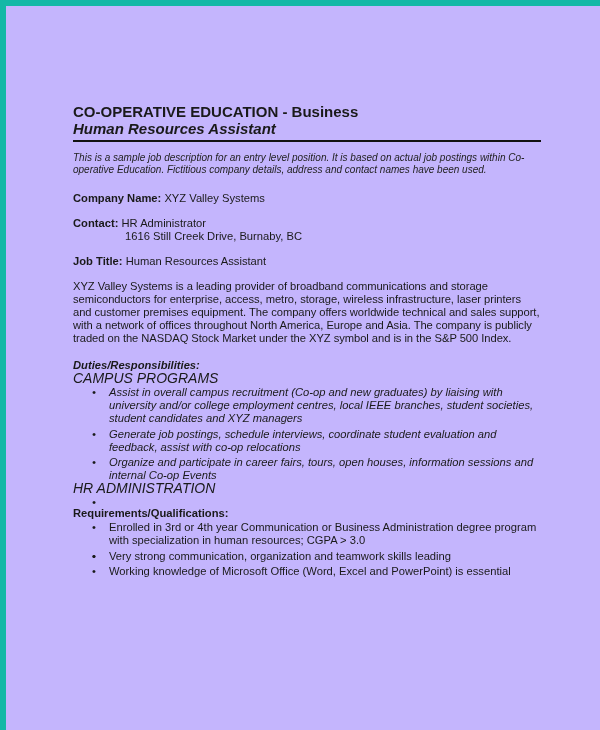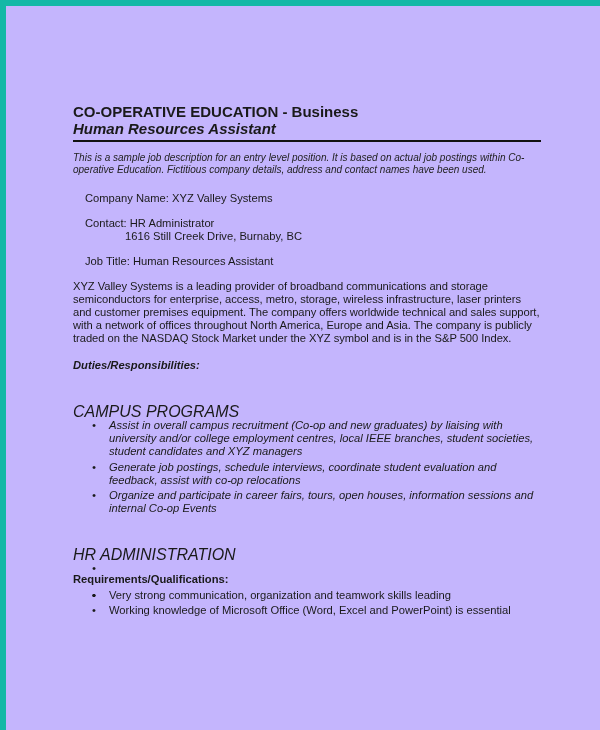--- a/index.html
+++ b/index.html
@@ -11,31 +11,31 @@
       background: #c4b5fd;
       font-family: "Liberation Sans", sans-serif;
       color: #1a1a1a;
     }
     .content { position: absolute; left: 67px; top: 97px; width: 468px; }
     .title { font-size: 15px; font-weight: bold; line-height: 17px; margin: 0; }
     .subtitle { font-size: 15px; font-weight: bold; font-style: italic; line-height: 17px; margin: 0; }
     .rule { height: 2px; background: #111; margin-top: 3px; width: 468px; }
     .intro { font-size: 10px; font-style: italic; line-height: 11.5px; margin-top: 10px; color: #222; }
     .field { font-size: 11.2px; line-height: 13px; }
-    .field b { font-weight: normal; margin-left: 12px; }
+    .field b { font-weight: bold; }
     .f-company { margin-top: 17px; }
     .f-contact { margin-top: 12px; }
     .contact-addr { padding-left: 52px; }
     .f-job { margin-top: 12px; }
     .section-h { font-size: 11.2px; font-weight: bold; line-height: 13px; }
     .desc { font-size: 11.2px; line-height: 13px; margin-top: 0; letter-spacing: -0.05px; }
     .s-desc { margin-top: 12px; }
     .s-duties { margin-top: 14px; font-style: italic; }
     .s-req { margin-top: 12px; }
-    .group-h { font-size: 16px; line-height: 13px; margin-top: 33px; }
+    .group-h { font-size: 14px; line-height: 13px; }
     ul.bullets { list-style: none; margin: 0; padding: 0; }
     ul.bullets li { position: relative; padding-left: 36px; font-size: 11.2px; line-height: 13px; margin-top: 2.5px; }
     ul.bullets li .dot { position: absolute; left: 19px; top: 0; }
     ul.bullets li:first-child { margin-top: 1px; }
   </style>
 </head>
 <body>
 
 <div class="page">
   <div class="content">
@@ -78,21 +78,21 @@
 
       <div class="group-h">HR ADMINISTRATION</div>
       <ul class="bullets">
         <li><span class="dot">•</span></li>
       </ul>
     </div>
 
     <div class="s-req">
       <div class="section-h">Requirements/Qualifications:</div>
       <ul class="bullets">
-        <li><span class="dot">•</span></li>
+        <li><span class="dot">•</span><span>Enrolled in 3rd or 4th year Communication or Business Administration degree program with specialization in human resources; CGPA &gt; 3.0</span></li>
         <li><span class="dot">•</span></li>
         <li><span class="dot">•</span><span>Very strong communication, organization and teamwork skills leading</span></li>
         <li><span class="dot">•</span><span>Working knowledge of Microsoft Office (Word, Excel and PowerPoint) is essential</span></li>
       </ul>
     </div>
 
   </div>
 </div>
 
 </body></html>

